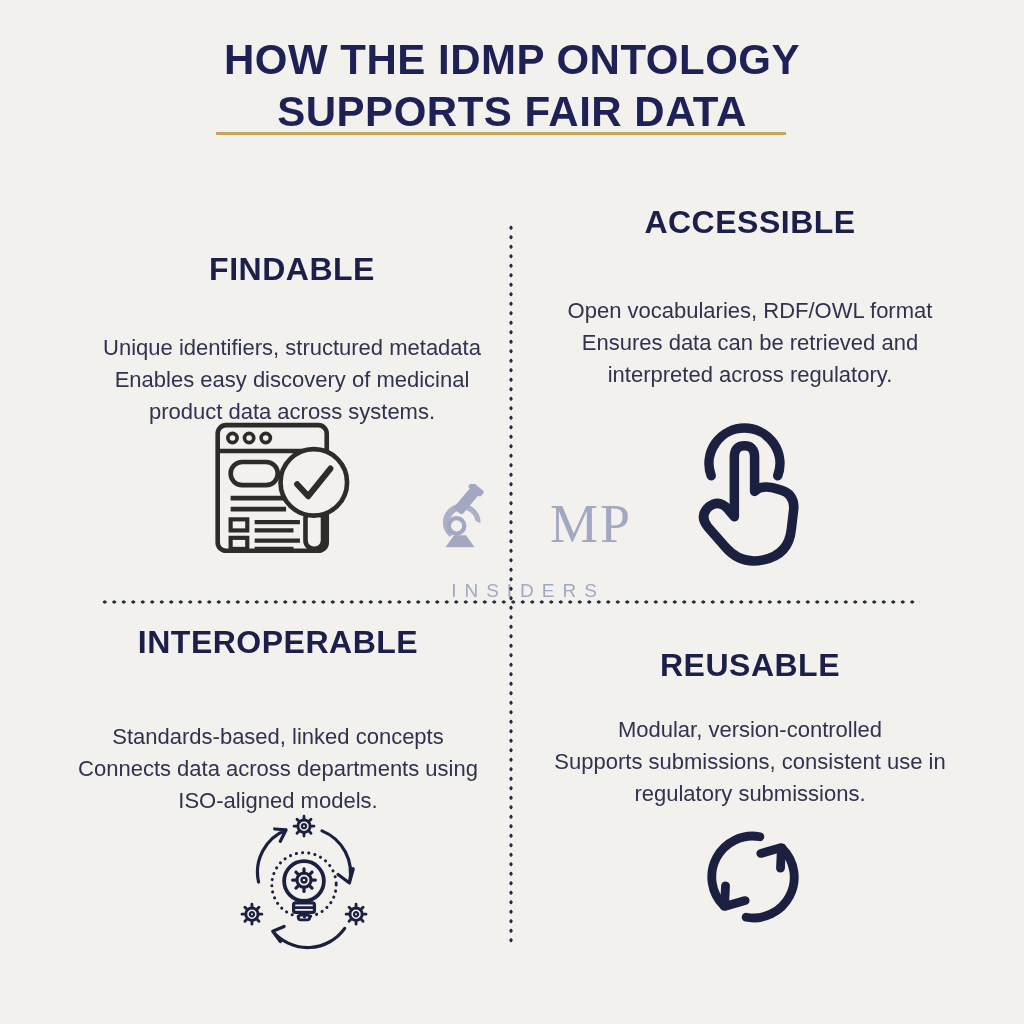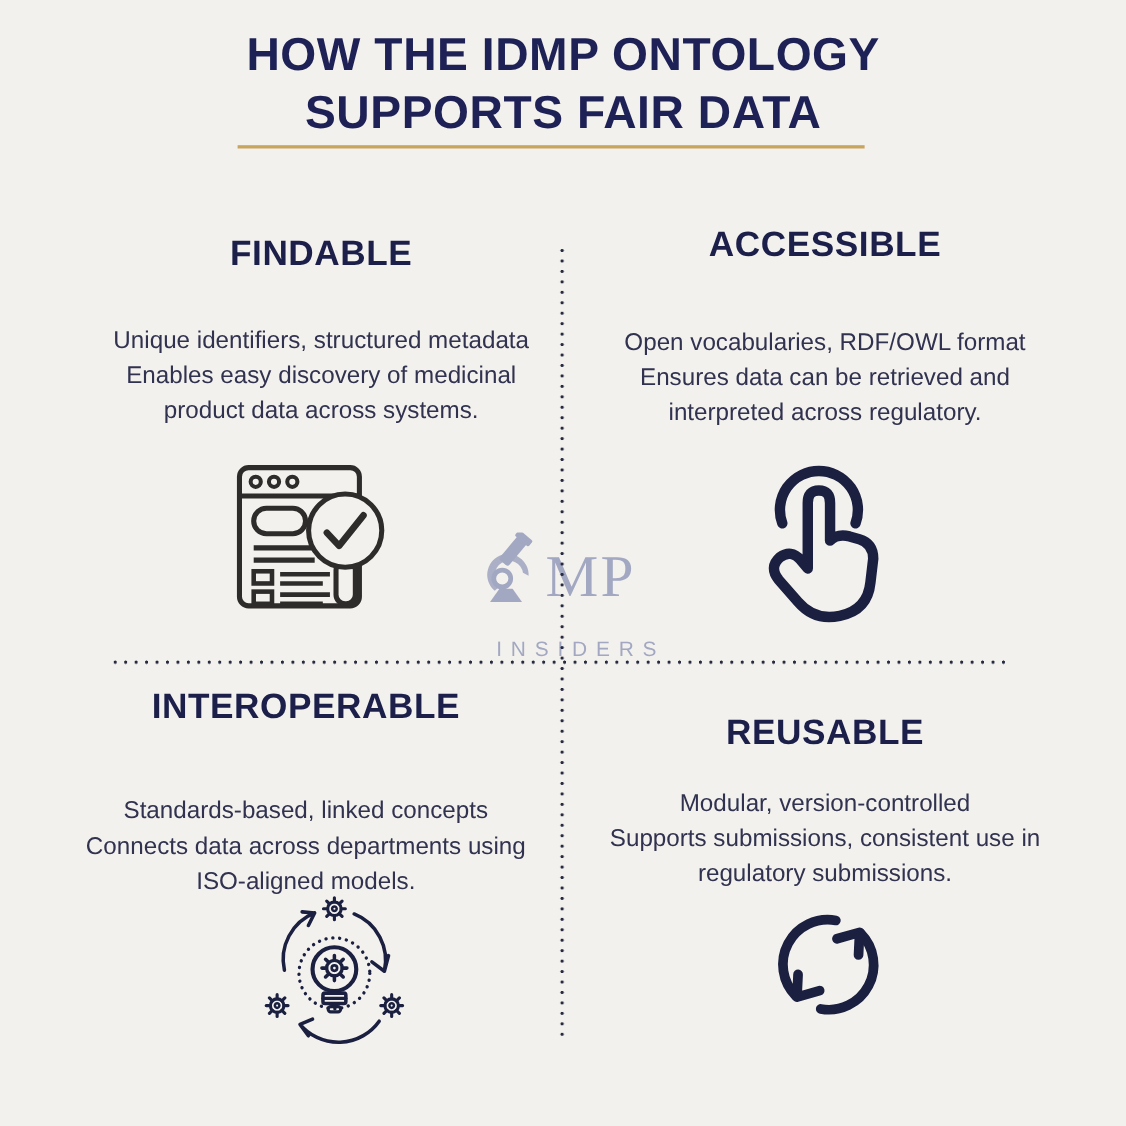--- a/index.html
+++ b/index.html
@@ -3,28 +3,28 @@
 <meta charset="utf-8">
 <style>
   :root{
     --background:#f3f1ed; --gold:#c9a45c; --title-ink:#1e2156; --heading-ink:#1b1f4a;
     --body-ink:#30324f; --divider-ink:#262a40; --icon-ink-navy:#1b2040;
     --icon-ink-black:#2e2c2b; --watermark-ink:#a3a8c2;
   }
   html,body{margin:0;padding:0;background:var(--background);}
   .page{position:relative;width:1024px;height:1024px;background:var(--background);
     font-family:"Liberation Sans", sans-serif;overflow:hidden;}
-  .title{position:absolute;left:0;top:24px;width:1024px;text-align:center;
+  .title{position:absolute;left:0;top:34px;width:1024px;text-align:center;
     font-size:42px;line-height:52px;font-weight:800;color:var(--title-ink);letter-spacing:.5px;}
   .title-rule{position:absolute;left:216px;top:132px;width:570px;height:3px;background:var(--gold);}
   .quad{position:absolute;text-align:center;}
   .quad h2{margin:0;font-size:32px;font-weight:800;color:var(--heading-ink);letter-spacing:.5px;}
   .quad .desc{font-size:22px;line-height:32px;color:var(--body-ink);}
   .q1{left:47px;top:212px;width:490px;}
-  .q1 h2{margin-bottom:44px;}
+  .q1 h2{margin-bottom:44px;margin-top:39px;}
   .q2{left:520px;top:204px;width:460px;}
   .q2 h2{margin-bottom:54px;}
   .q3{left:33px;top:624px;width:490px;}
   .q3 h2{margin-bottom:60px;}
   .q4{left:520px;top:634px;width:460px;margin-top:13px;}
   .q4 h2{margin-bottom:30px;}
   .vdivider{position:absolute;left:509px;top:223px;width:4px;height:722px;z-index:3;
     background-image:radial-gradient(circle,var(--divider-ink) 1.5px,transparent 1.7px);
     background-size:4px 9.5px;background-repeat:repeat-y;background-position:center top;}
   .hdivider{position:absolute;left:100px;top:600px;width:820px;height:4px;z-index:3;
@@ -33,21 +33,21 @@
   .icon{position:absolute;line-height:0;}
   .icon svg{display:block;}
   .icon-findable{left:212px;top:414px;color:var(--icon-ink-black);}
   .icon-tap{left:686px;top:418px;color:var(--icon-ink-navy);}
   .icon-interop{left:233px;top:810px;color:var(--icon-ink-navy);}
   .icon-reuse{left:699px;top:823px;color:var(--icon-ink-navy);}
   .watermark{position:absolute;left:428px;top:492px;width:190px;z-index:1;text-align:center;
     color:var(--watermark-ink);}
   .wm-row{position:relative;height:64px;}
   .wm-letters{font-family:"Liberation Serif", serif;font-size:54px;line-height:64px;
-    font-weight:400;letter-spacing:2px;transform:translateX(14px);}
+    font-weight:400;letter-spacing:2px;transform:translateX(14px);text-align:right;}
   .wm-glyph{position:absolute;left:8px;top:-8px;line-height:0;}
   .wm-sub{font-size:19px;letter-spacing:8px;margin-top:24px;transform:translateX(5px);
     color:var(--watermark-ink);font-weight:500;}
 </style>
 </head>
 <body>
 
 <div class="page">
 
   <div class="title">

